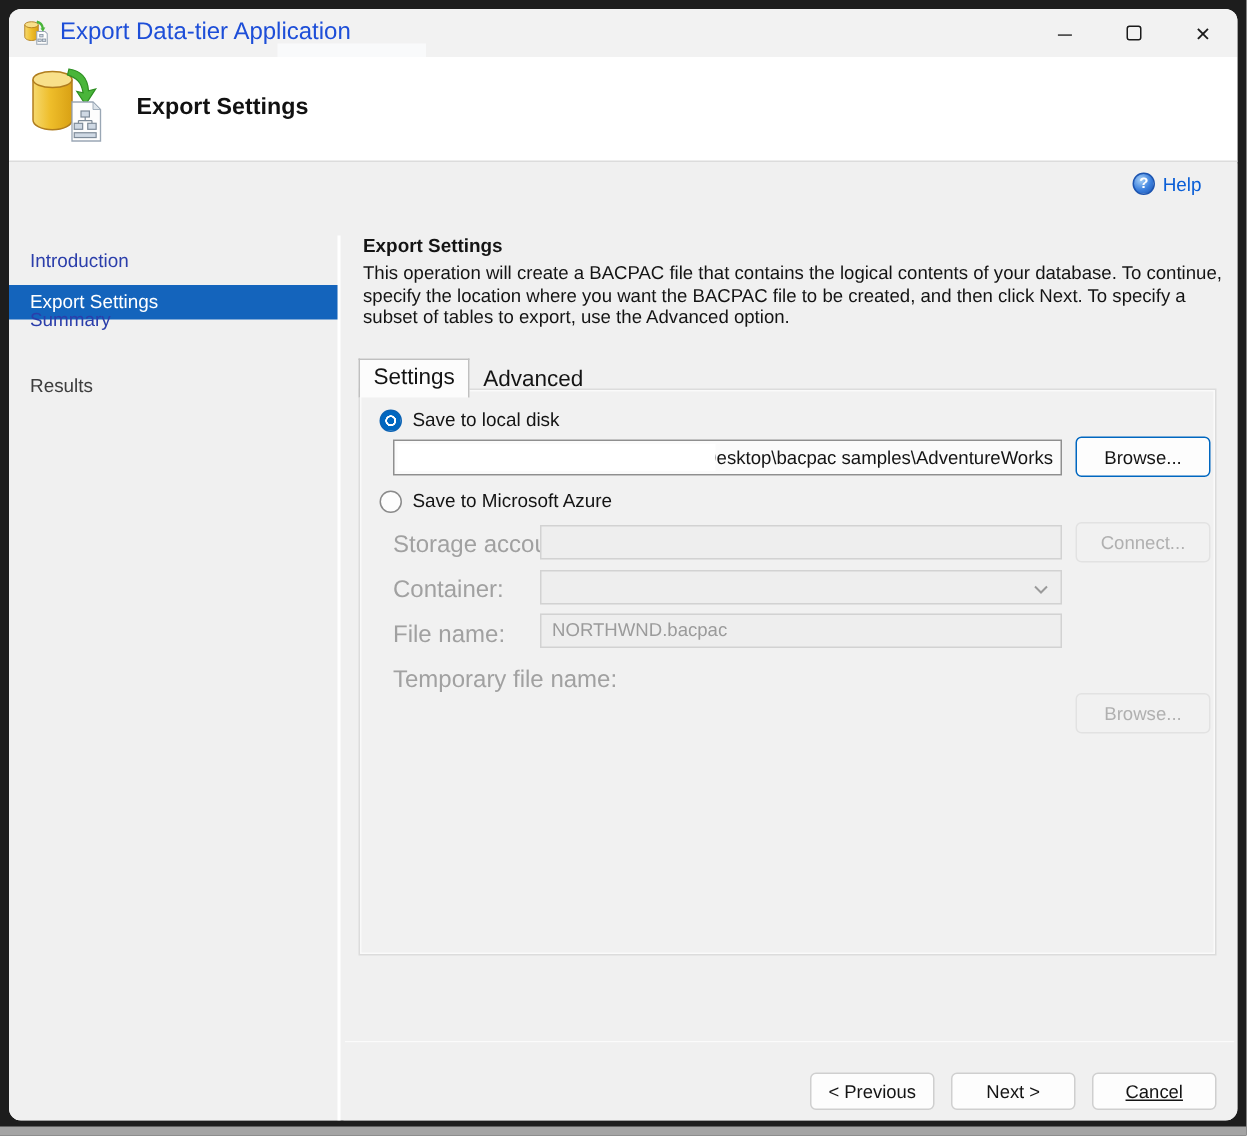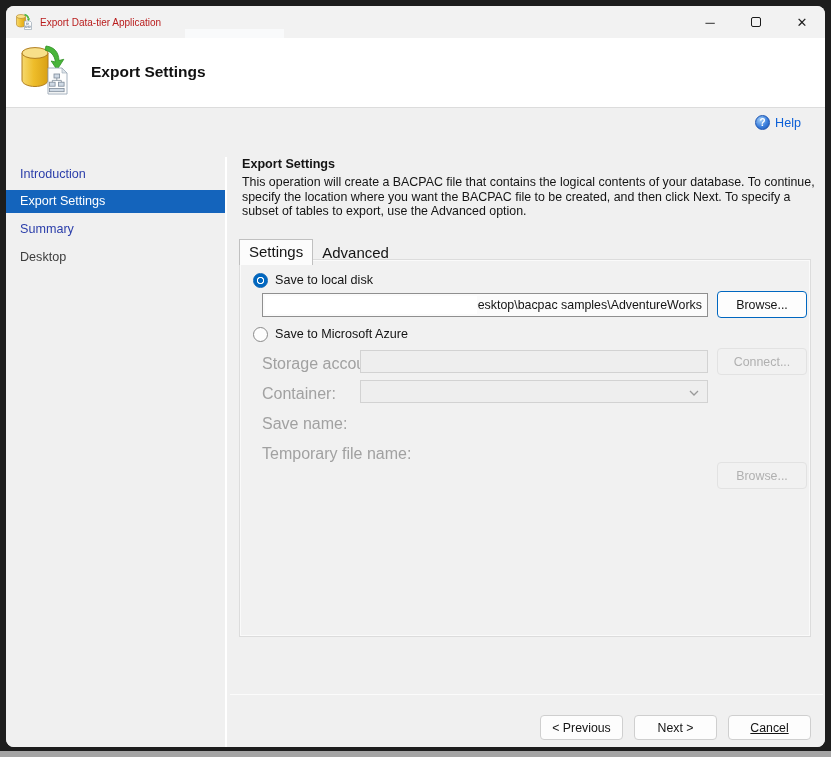--- a/index.html
+++ b/index.html
@@ -14,21 +14,21 @@
   .bottom-strip { position:absolute; left:0; bottom:0; width:831px; height:6px; background:#a4a4a4; }
 
   .dialog {
     position:absolute; left:6px; top:6px; width:819px; height:741px;
     background:#f0f0f0; border-radius:8px; overflow:hidden;
   }
 
   
   .titlebar { position:absolute; left:0; top:0; right:0; height:32px; background:#f2f2f2; display:flex; align-items:center; }
   .title-icon { width:18px; height:18px; margin:0 7px 0 9px; flex:0 0 auto; }
-  .title-text { font-size:10px; color:#b91c1c; white-space:nowrap; }
+  .title-text { font-size:16px; color:#1d4ed8; white-space:nowrap; }
   .win-controls { margin-left:auto; display:flex; height:100%; }
   .wc { width:46px; height:100%; display:flex; align-items:center; justify-content:center; background:transparent; border:none; padding:0; font-family:inherit; font-size:13px; color:#1b1b1b; cursor:default; }
   .maxbox { width:10px; height:10px; border:1.3px solid #1b1b1b; border-radius:2px; display:inline-block; }
   .artifact { position:absolute; left:179px; top:23px; width:99px; height:10px; background:#f9fafb; }
 
   
   .header { position:absolute; left:0; top:32px; right:0; height:70px; background:#ffffff; border-bottom:1px solid #dcdcdc; }
   .header-icon { position:absolute; left:11px; top:4px; width:56px; height:58px; }
   .header-title { position:absolute; left:85px; top:25px; font-size:15.5px; font-weight:bold; color:#111; }
 
@@ -142,22 +142,22 @@
           <rect x="41.5" y="40.2" width="5.6" height="4" fill="#cfd9e4" stroke="#7e8b99" stroke-width="0.8"></rect>
           <rect x="32.5" y="46.5" width="14.6" height="3.2" fill="#cfd9e4" stroke="#7e8b99" stroke-width="0.8"></rect>
         </svg>
       </span>
       <span class="header-title">Export Settings</span>
     </div>
 
     <div class="sidebar">
       <div class="nav-item nav-link" style="top:6px">Introduction</div>
       <div class="nav-item nav-selected" style="top:33px">Export Settings</div>
-      <div class="nav-item nav-link" style="top:61px">Summary</div>
-      <div class="nav-item nav-plain" style="top:89px">Desktop</div>
+      <div class="nav-item nav-link" style="top:45px">Summary</div>
+      <div class="nav-item nav-plain" style="top:89px">Results</div>
     </div>
 
     <div class="content">
       <a class="help">
         <span class="help-icon">
             <span>?</span>
           </span>
         <span>Help</span>
       </a>
 
@@ -189,21 +189,22 @@
 
         <span class="dis-label" style="left:22px; top:125px">Container:</span>
         <div class="dis-box" style="left:120px; top:120px; width:348px">
           <span class="chev">
             <svg viewBox="0 0 12 12" width="12" height="12">
                 <path d="M2 4 l4 4 4 -4" fill="none" stroke="#9a9a9a" stroke-width="1.3"></path>
               </svg>
           </span>
         </div>
 
-        <span class="dis-label" style="left:22px; top:155px">Save name:</span>
+        <span class="dis-label" style="left:22px; top:155px">File name:</span>
+        <div class="dis-box" style="left:120px; top:149px; width:348px">NORTHWND.bacpac</div>
 
         <span class="dis-label" style="left:22px; top:185px">Temporary file name:</span>
         <button class="btn-dis" style="left:477px; top:202px">Browse...</button>
 
       </div>
     </div>
 
     <div class="footer-line"></div>
     <button class="fbtn prev">&lt; Previous</button>
     <button class="fbtn next">Next &gt;</button>

